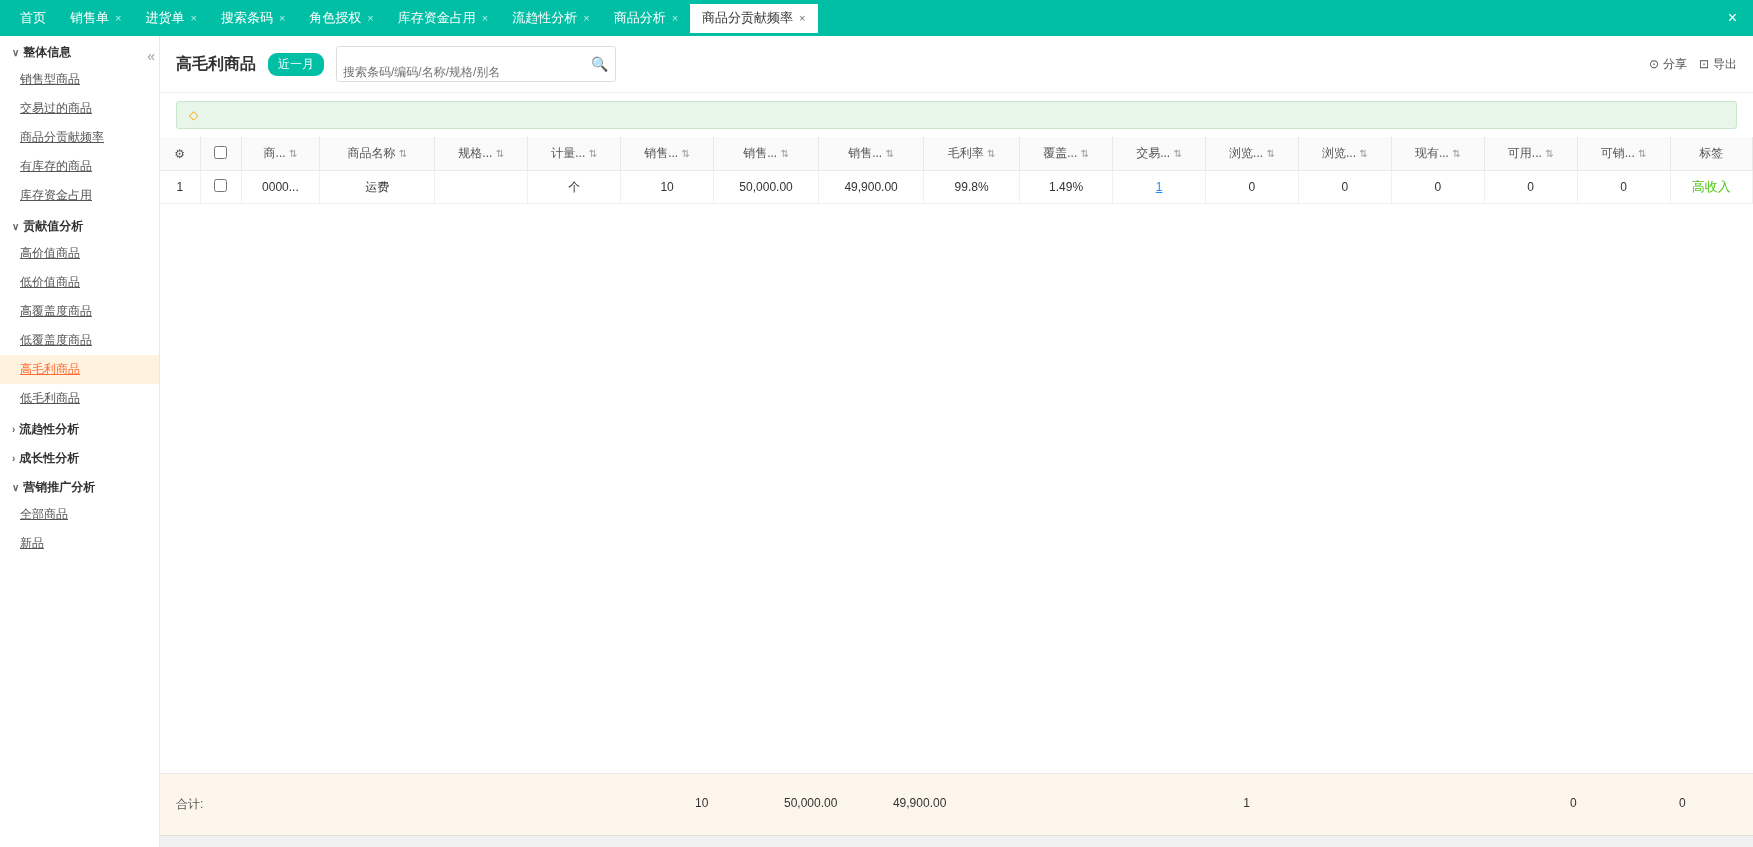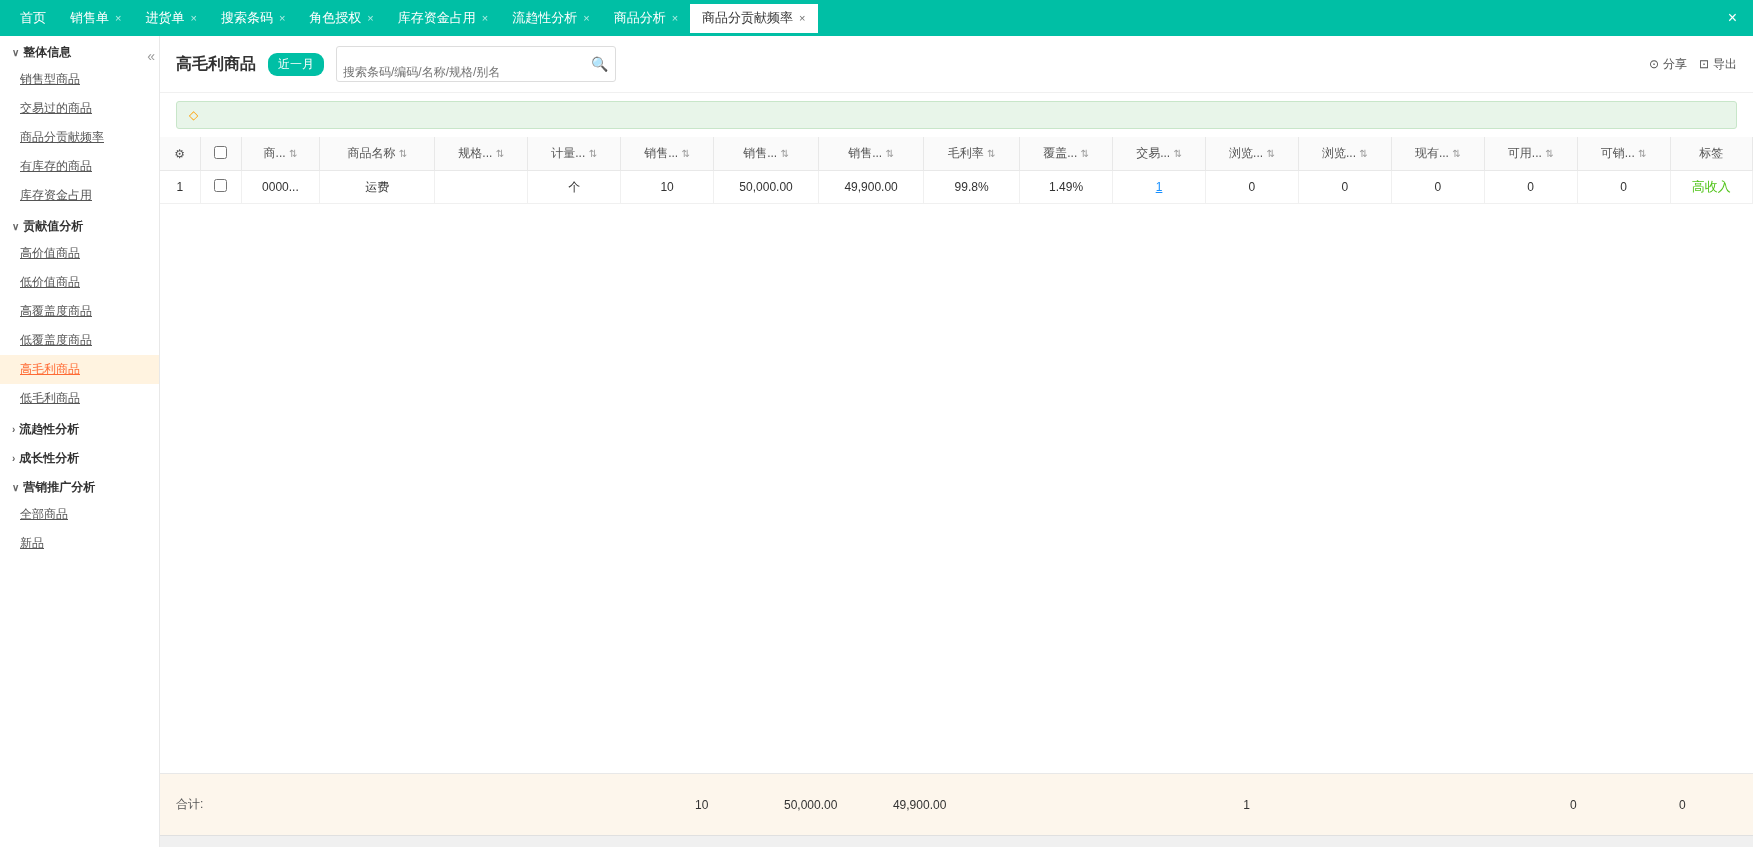--- a/index.html
+++ b/index.html
@@ -202,21 +202,20 @@
     }
     .tag-high { color: #52c41a; font-size: 13px; }
     .link-cell { color: #1890ff; text-decoration: underline; cursor: pointer; }
 
     
     .footer-summary {
       background: #fdf6ec;
       border-top: 1px solid #e8e8e8;
       padding: 22px 16px;
       display: flex;
-      align-items: center;
       gap: 0;
       min-height: 36px;
     }
     .footer-summary .label {
       color: #555;
       margin-right: 8px;
       white-space: nowrap;
     }
     .footer-col {
       flex: 1;

